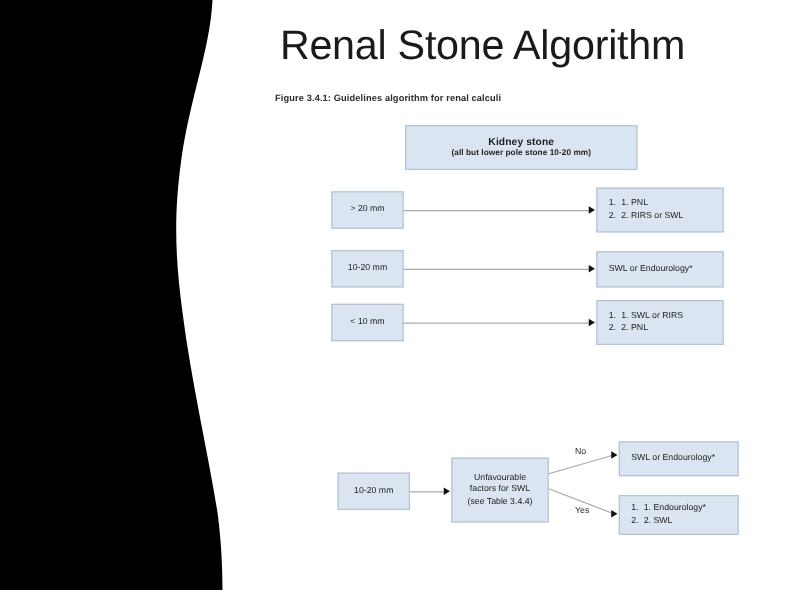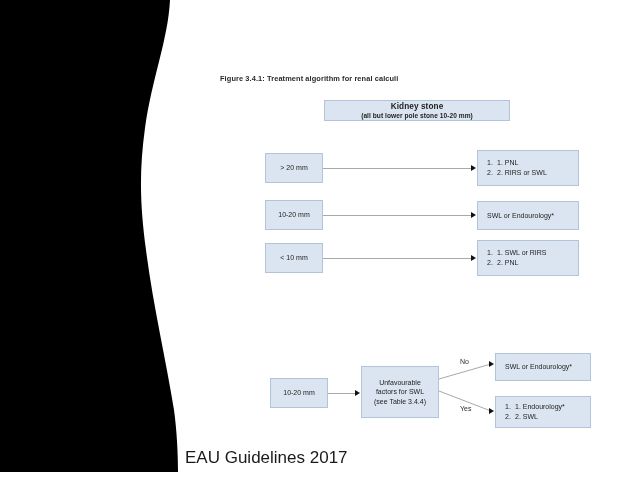--- a/index.html
+++ b/index.html
@@ -139,26 +139,27 @@
 <div id="slide">
 
   <svg id="wave-shape" viewBox="0 0 200 478" preserveAspectRatio="none" aria-hidden="true">
     <path d="M0,0 L170,0 C168,40 152,78 145,128
              C139,172 140,205 146,250
              C153,305 166,360 174,410
              C177,432 178,455 178,472
              L0,472 Z" fill="#000000"></path>
   </svg>
 
+  <div id="slide-title">Renal Stone Algorithm</div>
 
   <div id="figure">
 
-    <div id="figure-caption">Figure 3.4.1: Treatment algorithm for renal calculi</div>
-
-    <div class="node center" style="left:324px; top:100px; width:186px; height:21px;">
+    <div id="figure-caption">Figure 3.4.1: Guidelines algorithm for renal calculi</div>
+
+    <div class="node center" style="left:324px; top:100px; width:186px; height:36px;">
       <div class="t-bold">Kidney stone</div>
       <div class="t-sub">(all but lower pole stone 10-20 mm)</div>
     </div>
 
     <div class="node midtext" style="left:265px; top:153px; width:58px; height:30px;">
       <div class="t-plain">&gt; 20 mm</div>
     </div>
     <div class="hline" style="left:323px; top:168px; width:148px;"></div>
     <div class="arrow-r" style="left:471px; top:164.8px;"></div>
     <div class="node left" style="left:477px; top:150px; width:102px; height:36px;">
@@ -237,15 +238,14 @@
           </li>
         <li>
             <span class="num">2.</span>
             <span>2.  SWL</span>
           </li>
       </ul>
     </div>
 
   </div>
 
-  <div id="footer-text">EAU Guidelines 2017</div>
 
 </div>
 
 </body></html>

